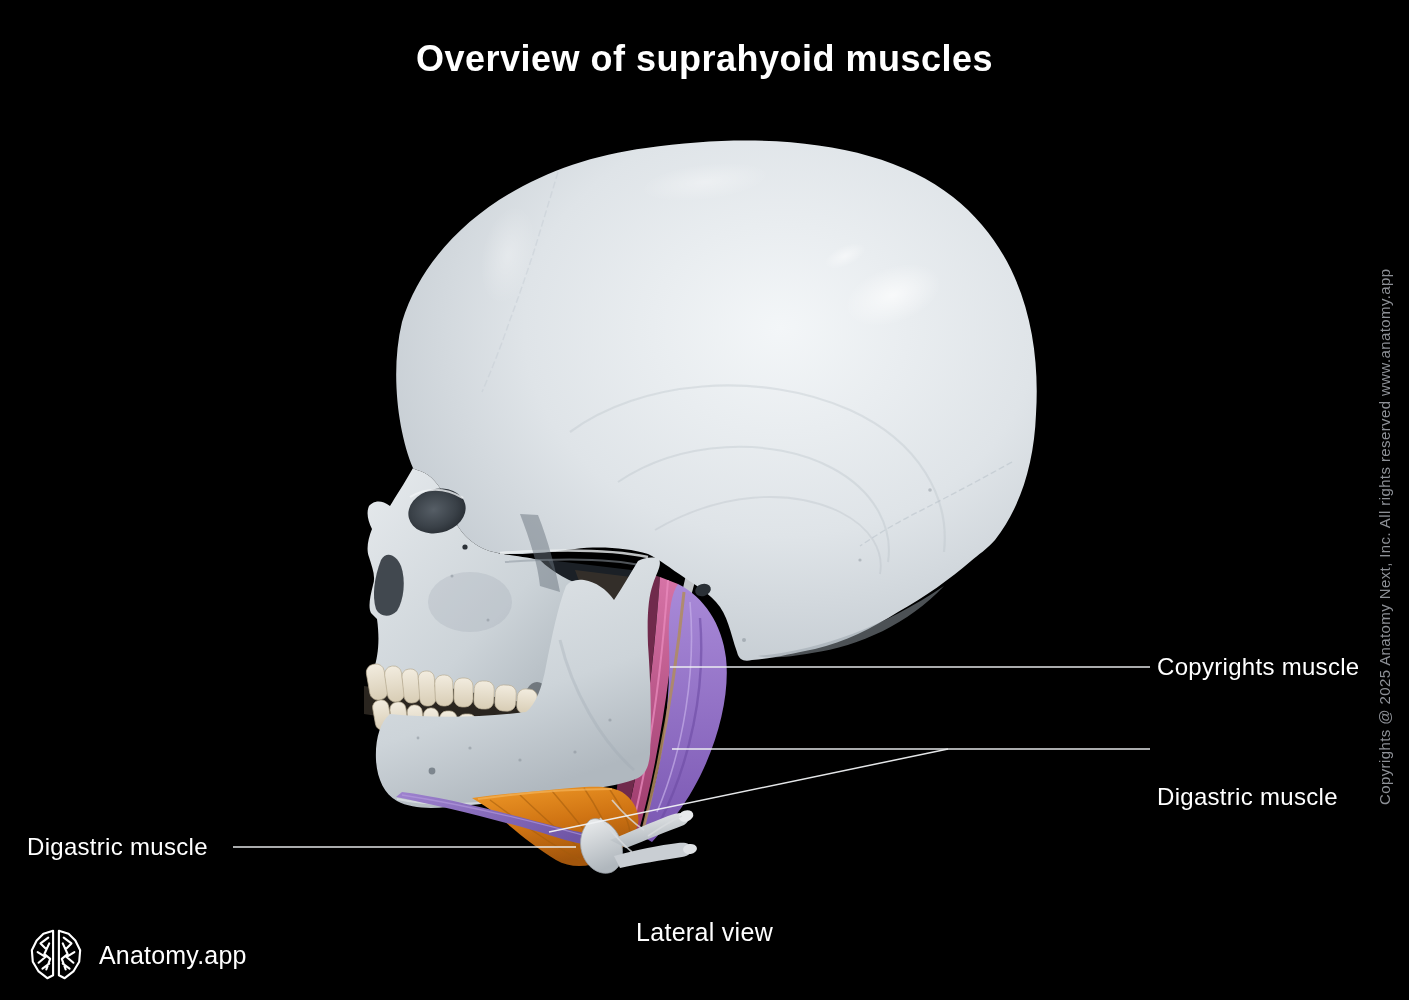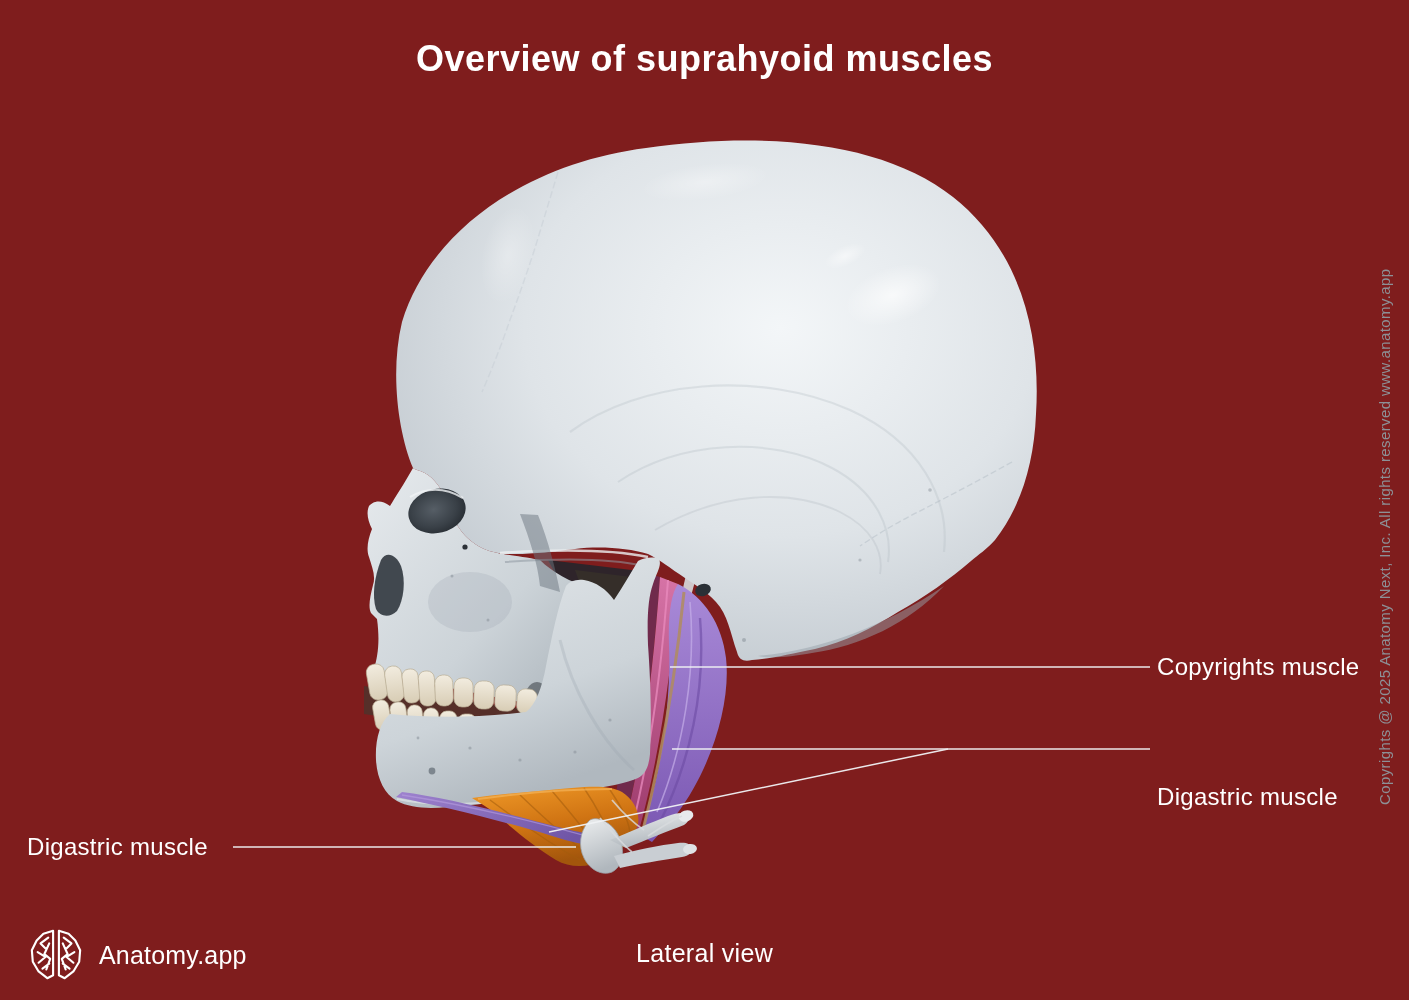--- a/index.html
+++ b/index.html
@@ -1,34 +1,34 @@
 <!DOCTYPE html>
 <html><head>
 <meta charset="utf-8">
 <style>
   html,body{margin:0;padding:0;background:#11141a;}
   .stage{
     position:relative;width:1409px;height:1000px;overflow:hidden;
-    background:#7f1d1d;color:#ffffff;
+    background:#000000;color:#ffffff;
     font-family:"Liberation Sans", sans-serif;
   }
   .title{
     position:absolute;top:38px;left:0;width:100%;text-align:center;
     font-size:36px;font-weight:700;letter-spacing:.5px;color:#fff;
   }
   .figure-svg{position:absolute;left:0;top:0;width:1409px;height:1000px;}
   .muscle-label{
     position:absolute;font-size:24px;font-weight:400;letter-spacing:.3px;
     white-space:nowrap;color:#fff;line-height:28px;
   }
   .label-stylohyoid{left:1157px;top:653px;}
   .label-digastric{left:1157px;top:735px;margin-top:48px;}
   .label-mylohyoid{left:27px;top:833px;}
   .view-caption{
-    position:absolute;top:939px;left:0;width:100%;text-align:center;
+    position:absolute;top:918px;left:0;width:100%;text-align:center;
     font-size:25px;letter-spacing:.3px;color:#fff;
   }
   .brand{position:absolute;left:27px;top:926px;display:flex;align-items:center;gap:14px;}
   .brand-name{font-size:25px;letter-spacing:.2px;color:#fff;}
   .copyright{
     position:absolute;left:1376px;top:243px;height:562px;
     writing-mode:vertical-rl;transform:rotate(180deg);
     font-size:15px;letter-spacing:.4px;color:#8d9096;white-space:nowrap;
   }
 </style>

